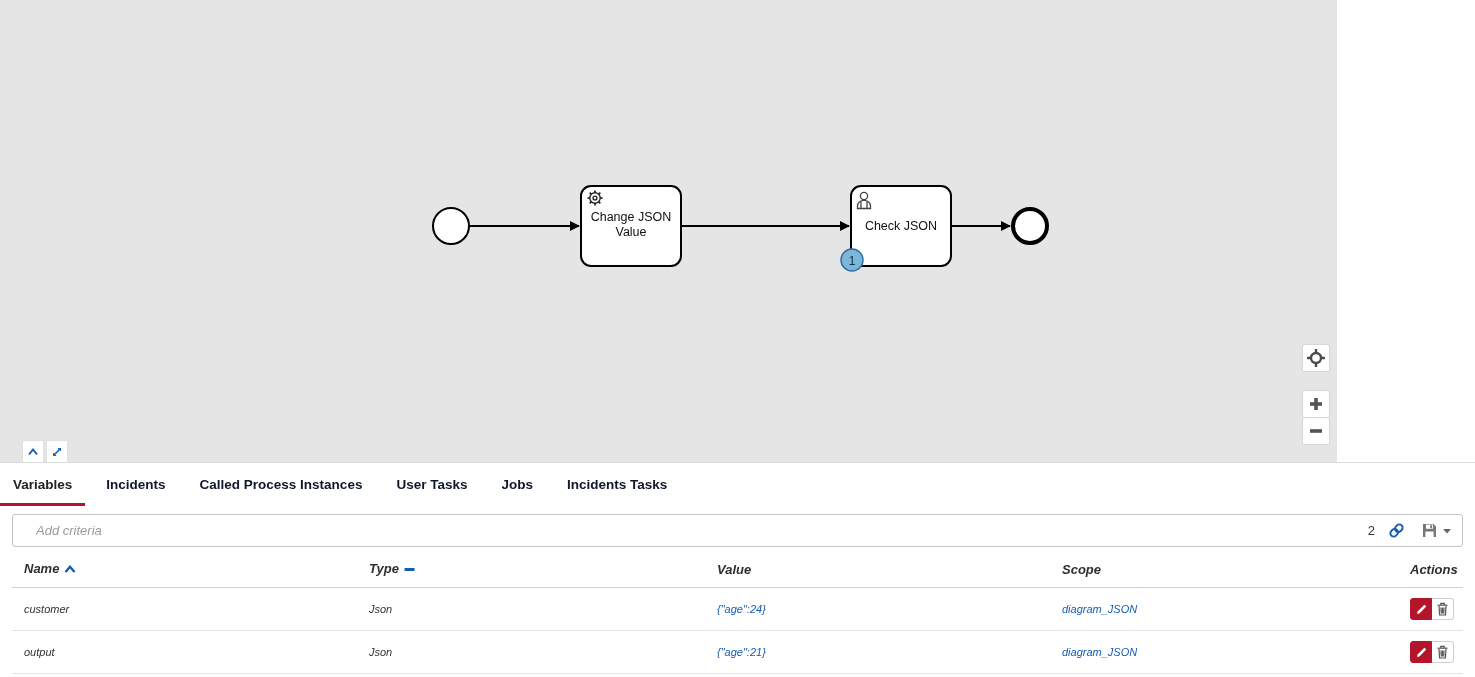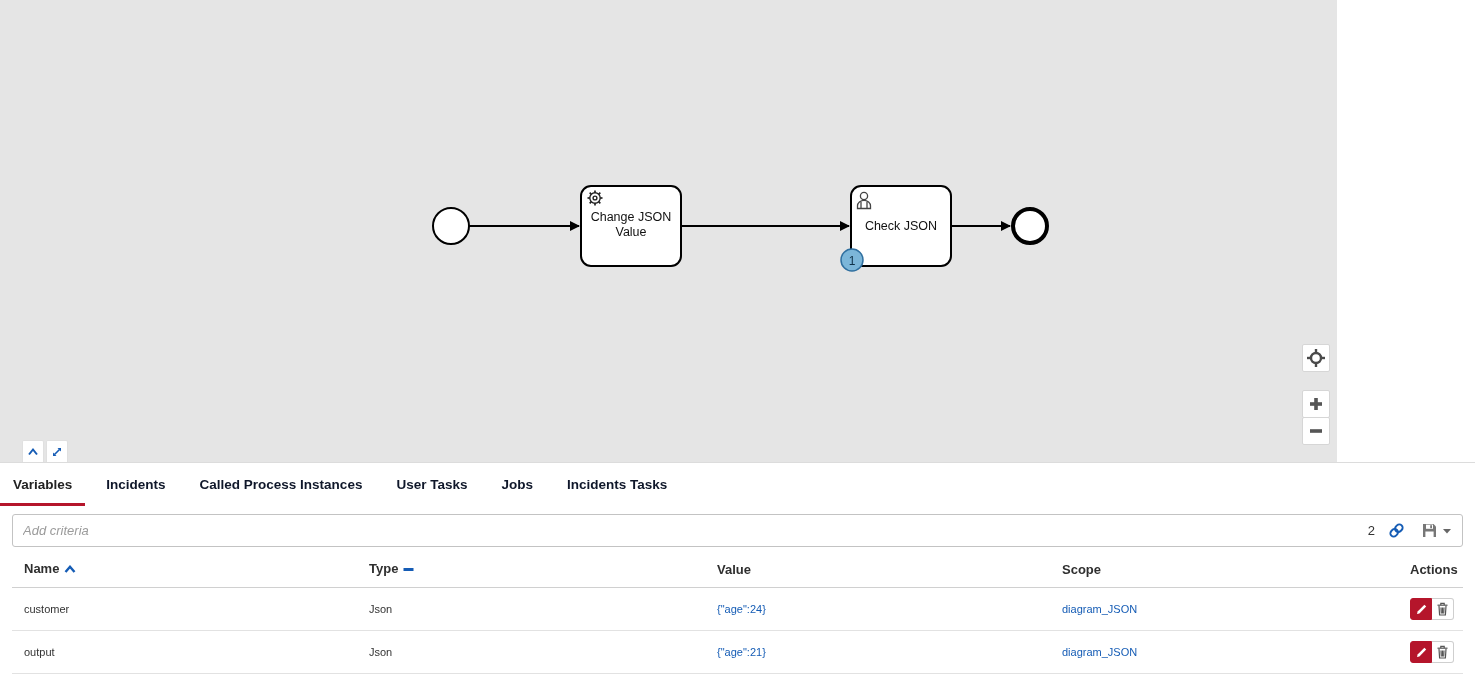--- a/index.html
+++ b/index.html
@@ -29,29 +29,29 @@
   .tabbar { display: flex; list-style: none; padding: 0; font-weight: bold; }
   .tab { padding: 14px 13px 11px; margin-right: 8px; font-size: 13.5px; color: #0f172a;
     cursor: pointer; border-bottom: 3px solid transparent; white-space: nowrap; }
   .tab.active { border-bottom-color: #b5152b; color: #222; }
 
   
   .search-wrap { margin: 8px 12px 0; }
   .search-box { display: flex; align-items: center; height: 33px;
     border: 1px solid #c3c3c3; border-radius: 3px; background: #fff; padding: 0 10px; }
   .search-input { flex: 1; border: none; outline: none; font-size: 13px; font-style: italic;
-    color: #0369a1; background: transparent; font-family: "Liberation Sans", sans-serif; }
+    color: #0369a1; background: transparent; font-family: "Liberation Sans", sans-serif; margin-left: 13px; }
   .search-input::placeholder { color: #9b9b9b; font-style: italic; }
   .search-count { font-size: 13px; color: #333; margin: 0 9px 0 6px; }
   .icon-btn { background: none; border: none; cursor: pointer; padding: 0 4px;
     display: flex; align-items: center; }
   .save-group { display: flex; align-items: center; margin-left: 12px; cursor: pointer; }
 
   
-  .var-table { width: 1451px; margin: 5px 12px 0; border-collapse: collapse; table-layout: fixed; }
+  .var-table { width: 1451px; margin: 5px 12px 0; border-collapse: collapse; table-layout: fixed; font-style: italic; }
   .var-table th { text-align: left; font-size: 13px; color: #2f2f2f; font-weight: bold;
     padding: 9px 12px 10px; border-bottom: 1px solid #d0d0d0; white-space: nowrap; }
   .var-table td { font-size: 11px; padding: 10px 12px; border-bottom: 1px solid #e2e2e2;
     color: #333; white-space: nowrap; overflow: hidden; }
   .col-name  { width: 345px; }
   .col-type  { width: 348px; }
   .col-value { width: 345px; }
   .col-scope { width: 348px; }
   .col-actions { width: auto; text-align: right; }
   th.col-actions { text-align: left; }

